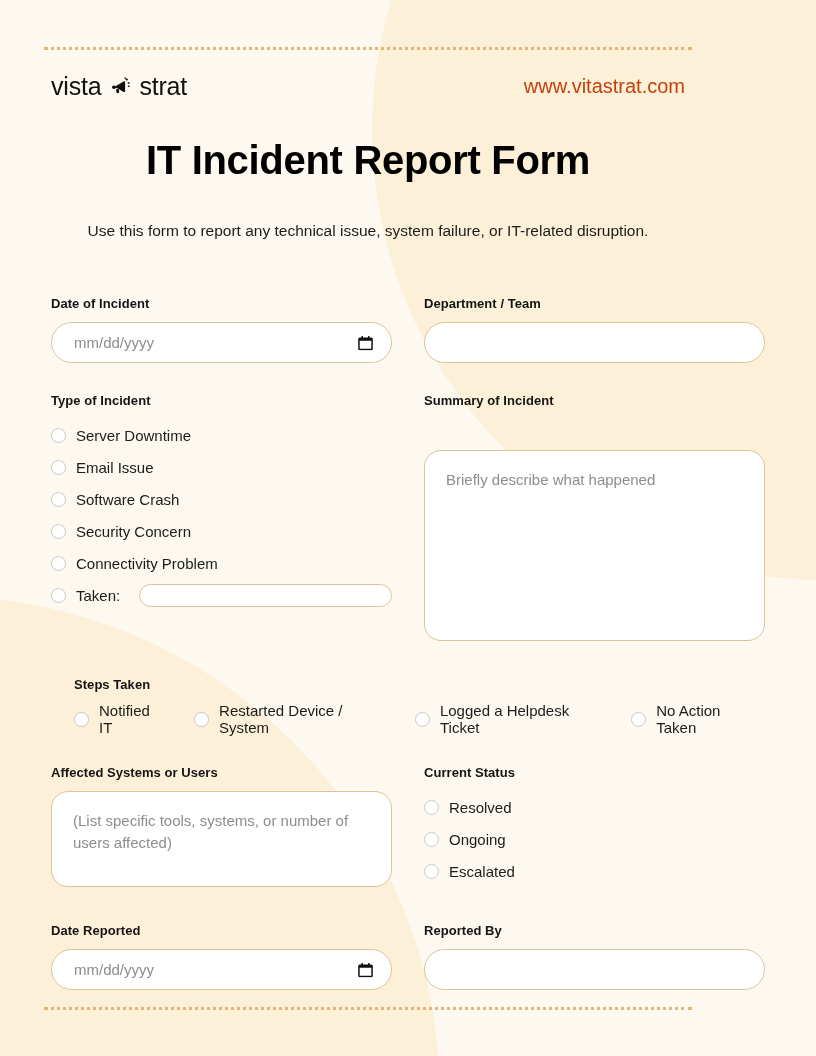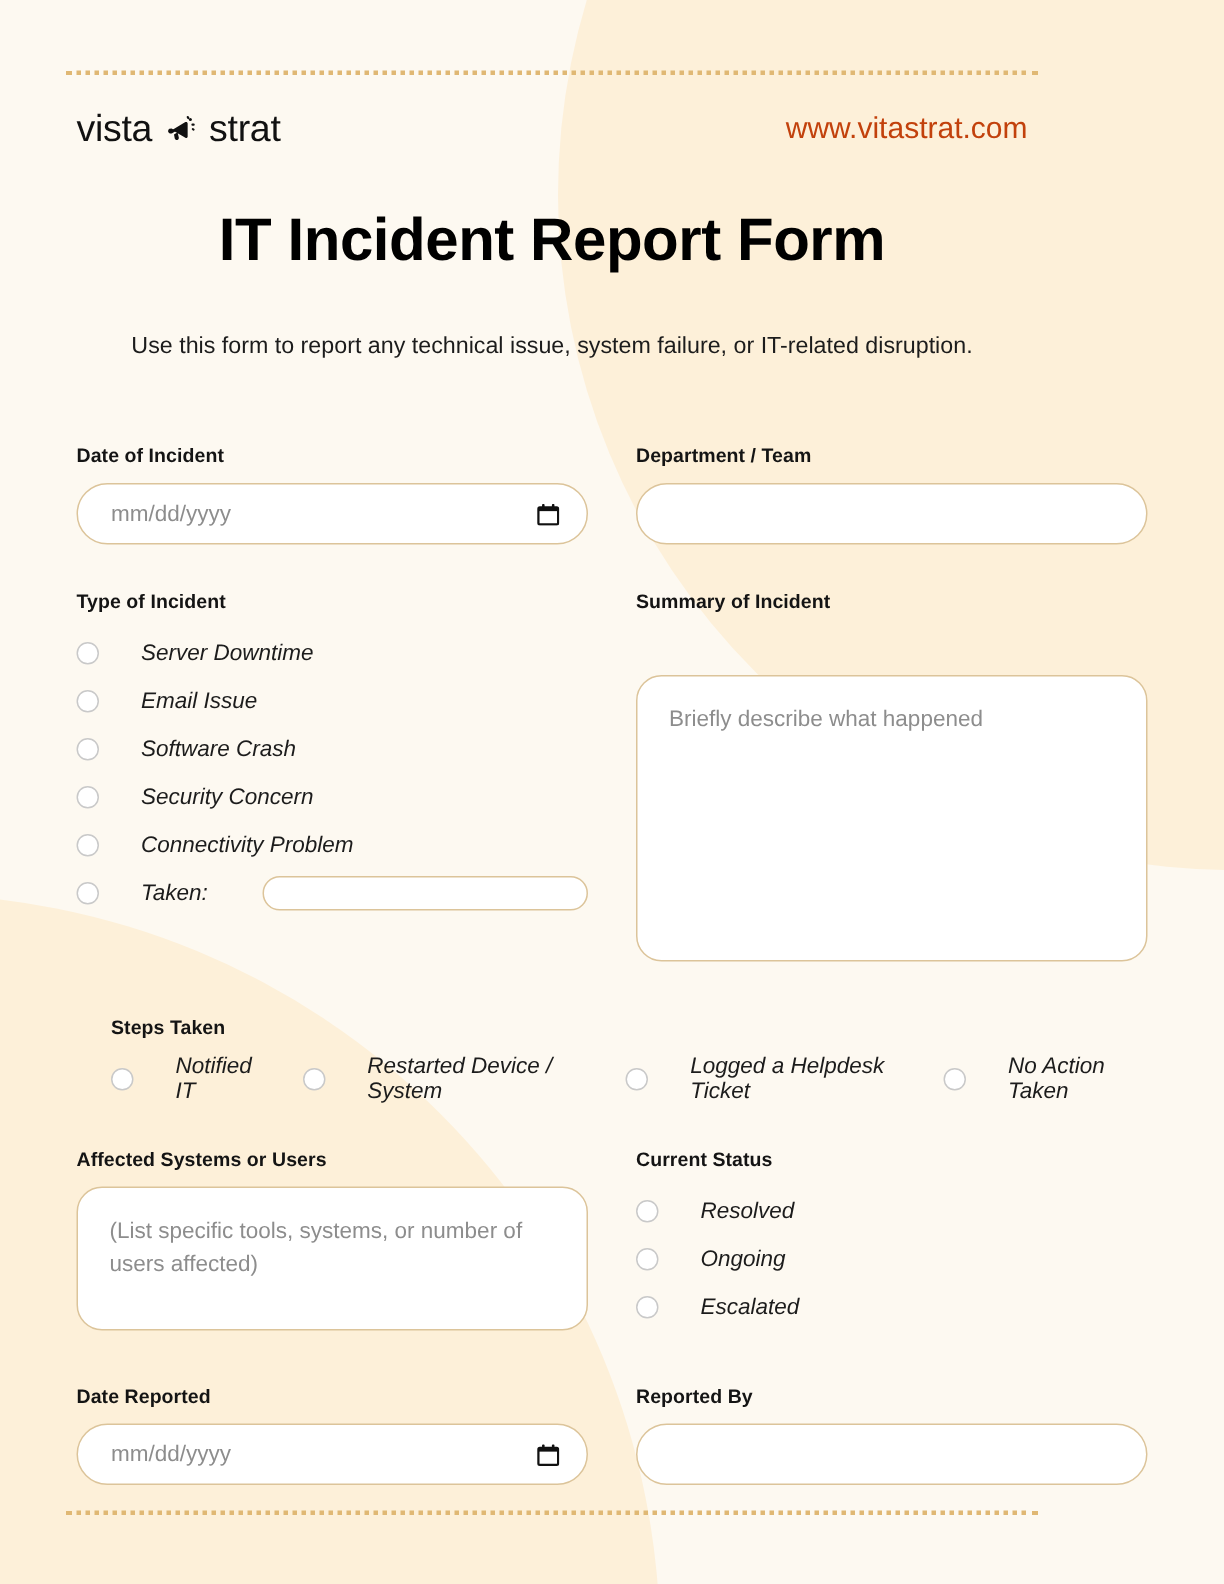--- a/index.html
+++ b/index.html
@@ -169,23 +169,22 @@
     line-height: 1.45;
   }
   .ta-summary { height: 191px; margin-top: 42px; }
   .ta-affected { height: 96px; }
 
   
   .radio-list { margin-top: 2px; }
   .radio-item {
     display: flex;
     align-items: center;
-    gap: 28px;
+    gap: 10px;
     height: 32px;
-    font-style: italic;
   }
   .radio-row {
     display: flex;
     align-items: flex-start;
     gap: 0;
   }
   .radio-row .radio-item { margin-right: 34px; }
   .radio-dot {
     width: 15px;
     height: 15px;

